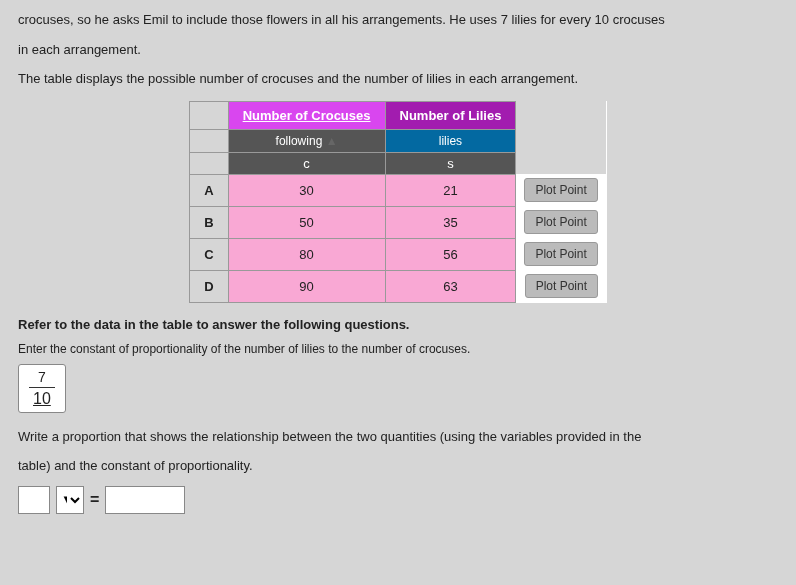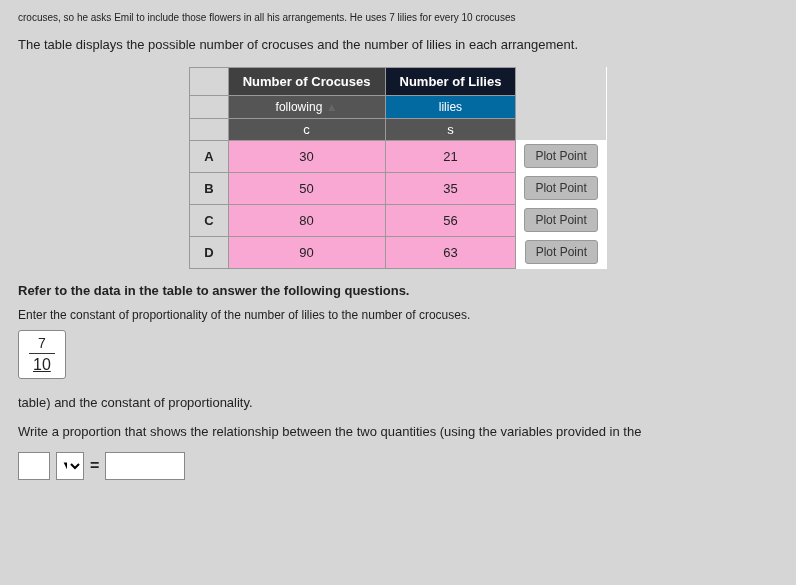--- a/index.html
+++ b/index.html
@@ -6,21 +6,21 @@
     body {
       font-family: Arial, sans-serif;
       font-size: 13px;
       background: #d6d6d6;
       color: #222;
       width: 796px;
       min-height: 585px;
       padding: 10px 18px 18px 18px;
     }
     .intro-text {
-      font-size: 10px;
+      font-size: 13px;
       line-height: 1.5;
       margin-bottom: 10px;
     }
     .table-desc {
       font-size: 13px;
       line-height: 1.5;
       margin-bottom: 12px;
     }
     .table-wrapper {
       display: flex;
@@ -159,31 +159,32 @@
       color: #666;
     }
   </style>
 </head>
 <body>
 
 
 
 <div>
   <p class="intro-text">crocuses, so he asks Emil to include those flowers in all his arrangements. He uses 7 lilies for every 10 crocuses</p>
+  <p class="intro-text">in each arrangement.</p>
 </div>
 
 <p class="table-desc">The table displays the possible number of crocuses and the number of lilies in each arrangement.</p>
 
 <div class="table-wrapper">
   <table>
     <thead>
       <tr class="header-top">
         <th style="background:#d6d6d6; border:1px solid #999;"></th>
-        <th style="background:#404040; color:white;">Number of Crocuses</th>
-        <th style="background:#0f172a; color:white;">Number of Lilies</th>
+        <th style="background:#d946ef; color:white;text-decoration:underline;">Number of Crocuses</th>
+        <th style="background:#a21caf; color:white;">Number of Lilies</th>
         <th style="background:#d6d6d6; border:none;"></th>
       </tr>
       <tr class="header-sub">
         <th style="background:#d6d6d6; border:1px solid #999;"></th>
         <th style="background:#555; color:white; font-size:12px;">
           <span>following</span>
           <span class="arrow-icon"> ▲</span>
         </th>
         <th style="background:#0369a1; color:white; font-size:12px;">
           <span>lilies</span>
@@ -228,22 +229,22 @@
 
 <p class="refer-text">Refer to the data in the table to answer the following questions.</p>
 <p class="constant-label">Enter the constant of proportionality of the number of lilies to the number of crocuses.</p>
 
 <div class="fraction-box">
   <div class="fraction-num">7</div>
   <div class="fraction-den">10</div>
 </div>
 
 <div>
+  <p class="write-prop-text">Write a proportion that shows the relationship between the two quantities (using the variables provided in the</p>
   <p class="write-prop-text">table) and the constant of proportionality.</p>
-  <p class="write-prop-text">Write a proportion that shows the relationship between the two quantities (using the variables provided in the</p>
 </div>
 
 <div class="proportion-row">
   <input type="text" class="proportion-input" value="" style="">
   <select class="proportion-select">
     <option>▼</option>
   </select>
   <span class="equals-sign">=</span>
   <input type="text" class="proportion-input2" value="" style="">
 </div>

